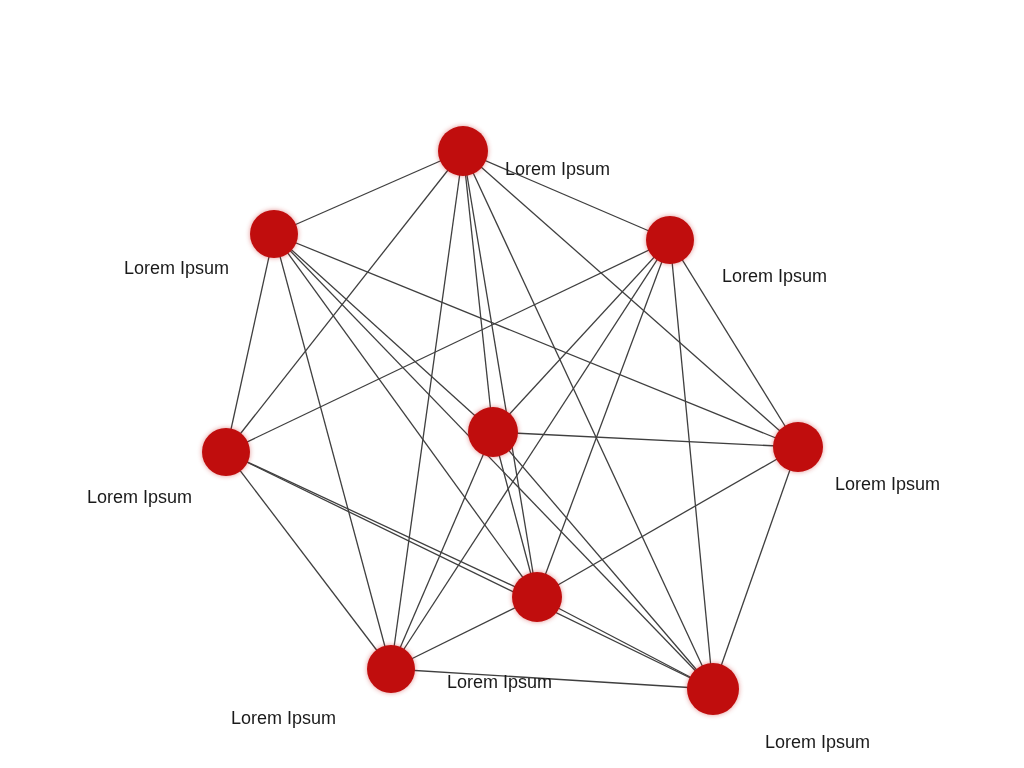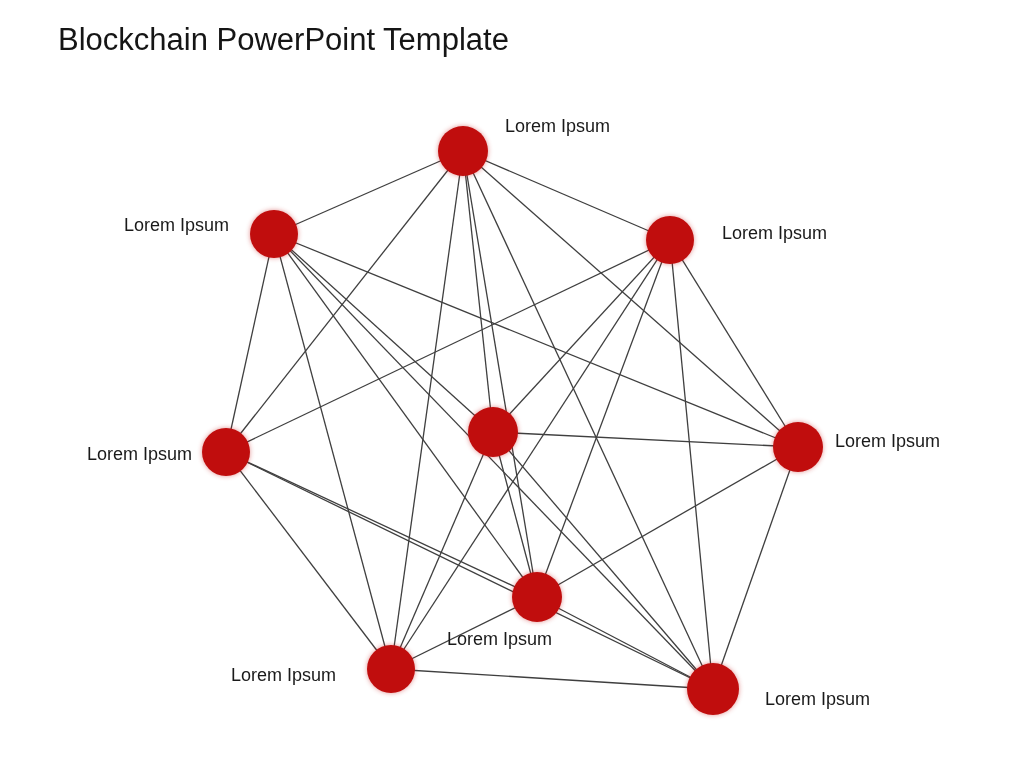--- a/index.html
+++ b/index.html
@@ -29,27 +29,27 @@
     position: absolute;
     left: 0;
     top: 0;
   }
   .node-label {
     position: absolute;
     font-size: 18px;
     line-height: 22px;
     color: #1a1a1a;
     white-space: nowrap;
+    margin-top: 43px;
   }
 </style>
 </head>
 <body>
 
 <div class="slide">
-  <div class="slide-title">Blockchain PowerPoint Template</div>
 
   <svg id="network-svg" width="1024" height="768" viewBox="0 0 1024 768">
     <g id="edges-layer">
         <line x1="463" y1="151" x2="274" y2="234" stroke="#3f3f3f" stroke-width="1.3"></line>
         <line x1="463" y1="151" x2="670" y2="240" stroke="#3f3f3f" stroke-width="1.3"></line>
         <line x1="463" y1="151" x2="226" y2="452" stroke="#3f3f3f" stroke-width="1.3"></line>
         <line x1="463" y1="151" x2="493" y2="432" stroke="#3f3f3f" stroke-width="1.3"></line>
         <line x1="463" y1="151" x2="798" y2="447" stroke="#3f3f3f" stroke-width="1.3"></line>
         <line x1="463" y1="151" x2="537" y2="597" stroke="#3f3f3f" stroke-width="1.3"></line>
         <line x1="463" y1="151" x2="391" y2="669" stroke="#3f3f3f" stroke-width="1.3"></line>

